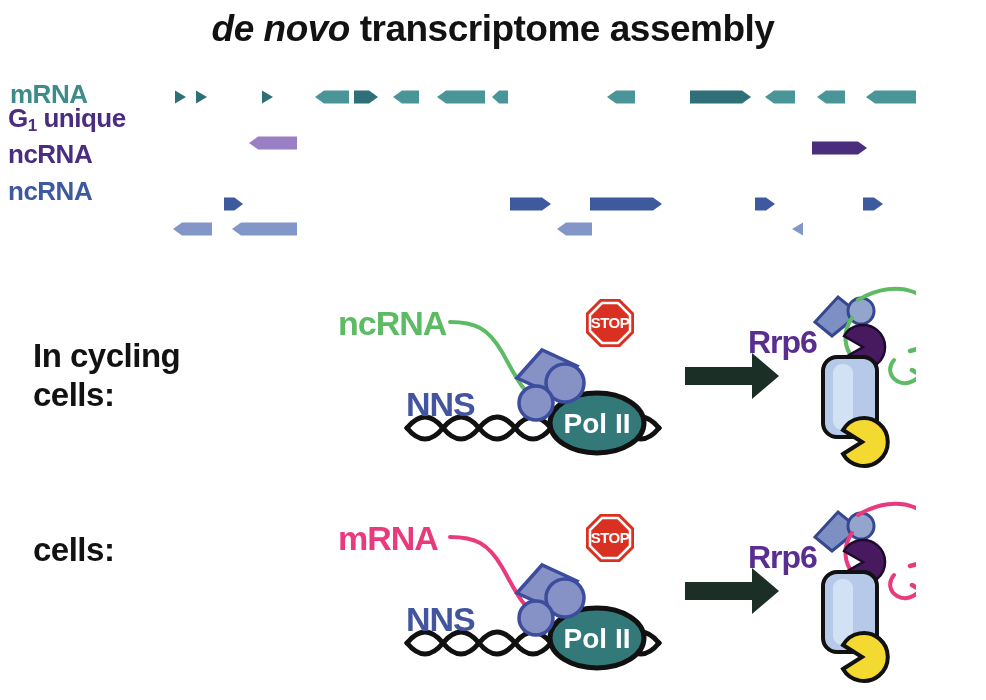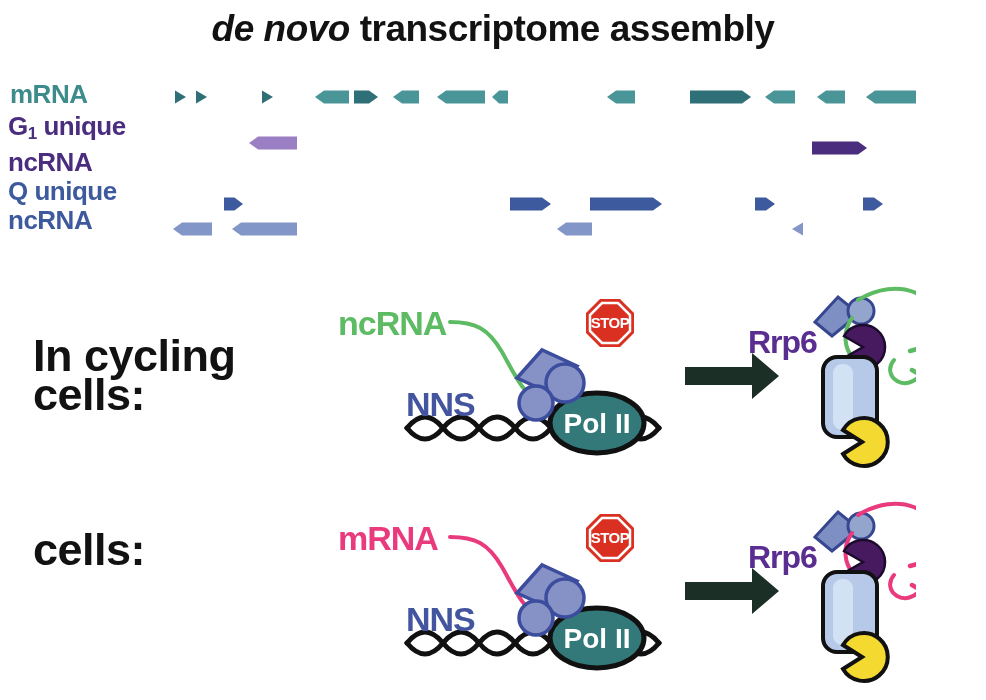--- a/index.html
+++ b/index.html
@@ -3,24 +3,24 @@
 <meta charset="utf-8">
 <style>
   html,body{margin:0;padding:0;background:#fff;}
   body{font-family:"Liberation Sans","DejaVu Sans",sans-serif;}
   #figure{position:relative;width:916px;height:700px;background:#fff;overflow:hidden;}
   .title{position:absolute;left:0;top:8px;width:986px;text-align:center;
          font-size:37px;font-weight:bold;color:#121212;letter-spacing:-0.5px;}
   .title .it{font-style:italic;}
   .track-label{position:absolute;font-weight:bold;font-size:26px;line-height:29px;letter-spacing:-0.5px;}
   .lbl-mrna{left:10px;top:80px;color:var(--tk-mrna_label);}
-  .lbl-g1{left:8px;top:112px;color:var(--tk-g1_label);}
+  .lbl-g1{left:8px;top:104px;color:var(--tk-g1_label);}
   .lbl-q{left:8px;top:177px;color:var(--tk-q_label);}
   .track-label sub{font-size:17px;vertical-align:-4px;}
-  .scenario-label{position:absolute;left:33px;font-weight:bold;font-size:45px;
+  .scenario-label{position:absolute;left:33px;font-weight:bold;font-size:33px;
                   line-height:39px;color:#121212;letter-spacing:-0.5px;}
   .s1-label{top:336px;}
   .s2-label{top:530px;}
   svg{position:absolute;overflow:visible;}
   #tracks-svg{left:0;top:0;}
   .svg-center-1{left:330px;top:290px;}
   .svg-right-1{left:660px;top:290px;}
   .svg-center-2{left:330px;top:505px;}
   .svg-right-2{left:660px;top:505px;}
   .rna-line{stroke:var(--rna);stroke-width:4;fill:none;stroke-linecap:round;}
@@ -49,21 +49,20 @@
 <div id="figure">
 
   <div class="title"><span class="it">de novo</span><span> transcriptome assembly</span></div>
 
   <div class="track-label lbl-mrna">mRNA</div>
   <div class="track-label lbl-g1">
     <div><span>G</span><sub>1</sub><span> unique</span></div>
     <div>ncRNA</div>
   </div>
   <div class="track-label lbl-q">
-    <div>Q unique</div>
     <div>ncRNA</div>
   </div>
 
   <svg id="tracks-svg" width="986" height="260" viewBox="0 0 986 260">
       <polygon points="175,90.5 186,97 175,103.5" fill="#2f6f78"></polygon>
       <polygon points="196,90.5 207,97 196,103.5" fill="#2f6f78"></polygon>
       <polygon points="262,90.5 273,97 262,103.5" fill="#2f6f78"></polygon>
       <polygon points="349,90.5 324,90.5 315,97 324,103.5 349,103.5" fill="#4a9598"></polygon>
       <polygon points="354,90.5 369,90.5 378,97 369,103.5 354,103.5" fill="#2f6f78"></polygon>
       <polygon points="419,90.5 402,90.5 393,97 402,103.5 419,103.5" fill="#4a9598"></polygon>

